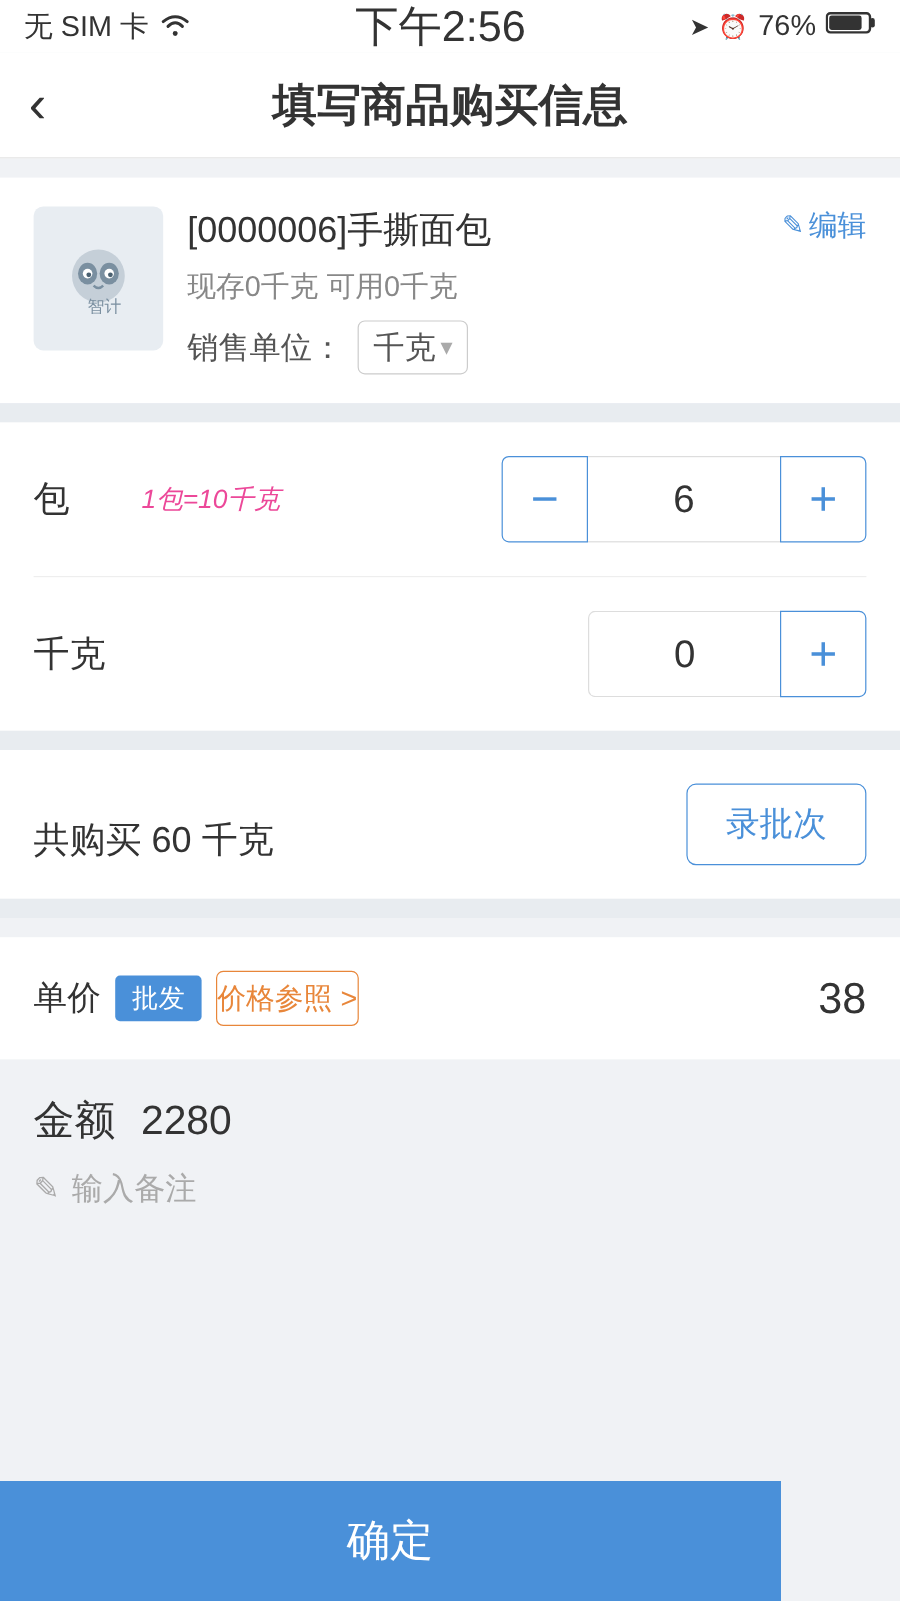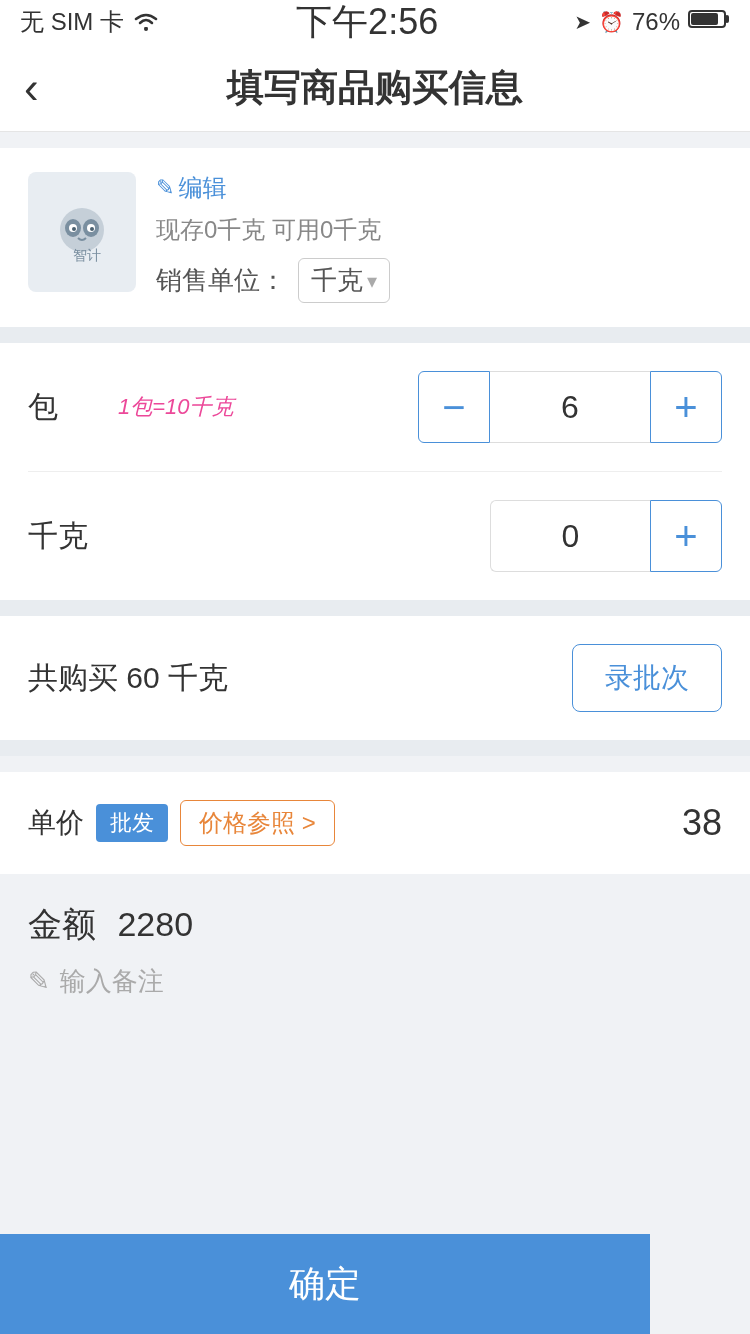--- a/index.html
+++ b/index.html
@@ -206,21 +206,21 @@
       margin-left: auto;
     }
     .plus-only-wrap .plus-only-input { border-radius: 6px 0 0 6px; }
     .plus-only-wrap .plus-only-btn { border-radius: 0 6px 6px 0; }
 
     
     .summary-section {
       background: #fff;
       padding: 28px;
       display: flex;
-      align-items: center;
+      align-items: flex-end;
       justify-content: space-between;
     }
     .summary-text {
       font-size: 30px;
       color: #333;
     }
     .batch-btn {
       border: 1px solid #4a90d9;
       color: #4a90d9;
       padding: 14px 32px;
@@ -248,21 +248,21 @@
       color: #fff;
       font-size: 22px;
       padding: 4px 14px;
       border-radius: 4px;
       margin-right: 12px;
     }
     .price-ref-btn {
       border: 1px solid #e8863a;
       color: #e8863a;
       font-size: 24px;
-      padding: 6px 18px;
+      padding: 6px 0;
       border-radius: 6px;
       display: flex;
       align-items: center;
       gap: 4px;
       background: #fff;
     }
     .price-value {
       margin-left: auto;
       font-size: 36px;
       color: #333;
@@ -356,20 +356,21 @@
       <circle cx="26" cy="26" r="4" fill="#fff"></circle>
       <circle cx="44" cy="26" r="4" fill="#fff"></circle>
       <circle cx="27" cy="27" r="2" fill="#4a6070"></circle>
       <circle cx="45" cy="27" r="2" fill="#4a6070"></circle>
       <path d="M31 36 Q35 40 39 36" stroke="#7a8fa0" stroke-width="2" fill="none"></path>
       <text x="26" y="58" font-size="14" fill="#7a8fa0" font-family="sans-serif">智计</text>
     </svg>
   </div>
   <div class="product-info">
     <div class="product-name-row">
+      <span class="product-name">[0000006]手撕面包</span>
       <span class="edit-btn">
         <span style="font-size:22px;">✎</span>
         <span>编辑</span>
       </span>
     </div>
     <div class="product-stock">现存0千克  可用0千克</div>
     <div class="product-unit-row">
       <span>销售单位：</span>
       <div class="unit-select-wrap">
         <span>千克</span>

